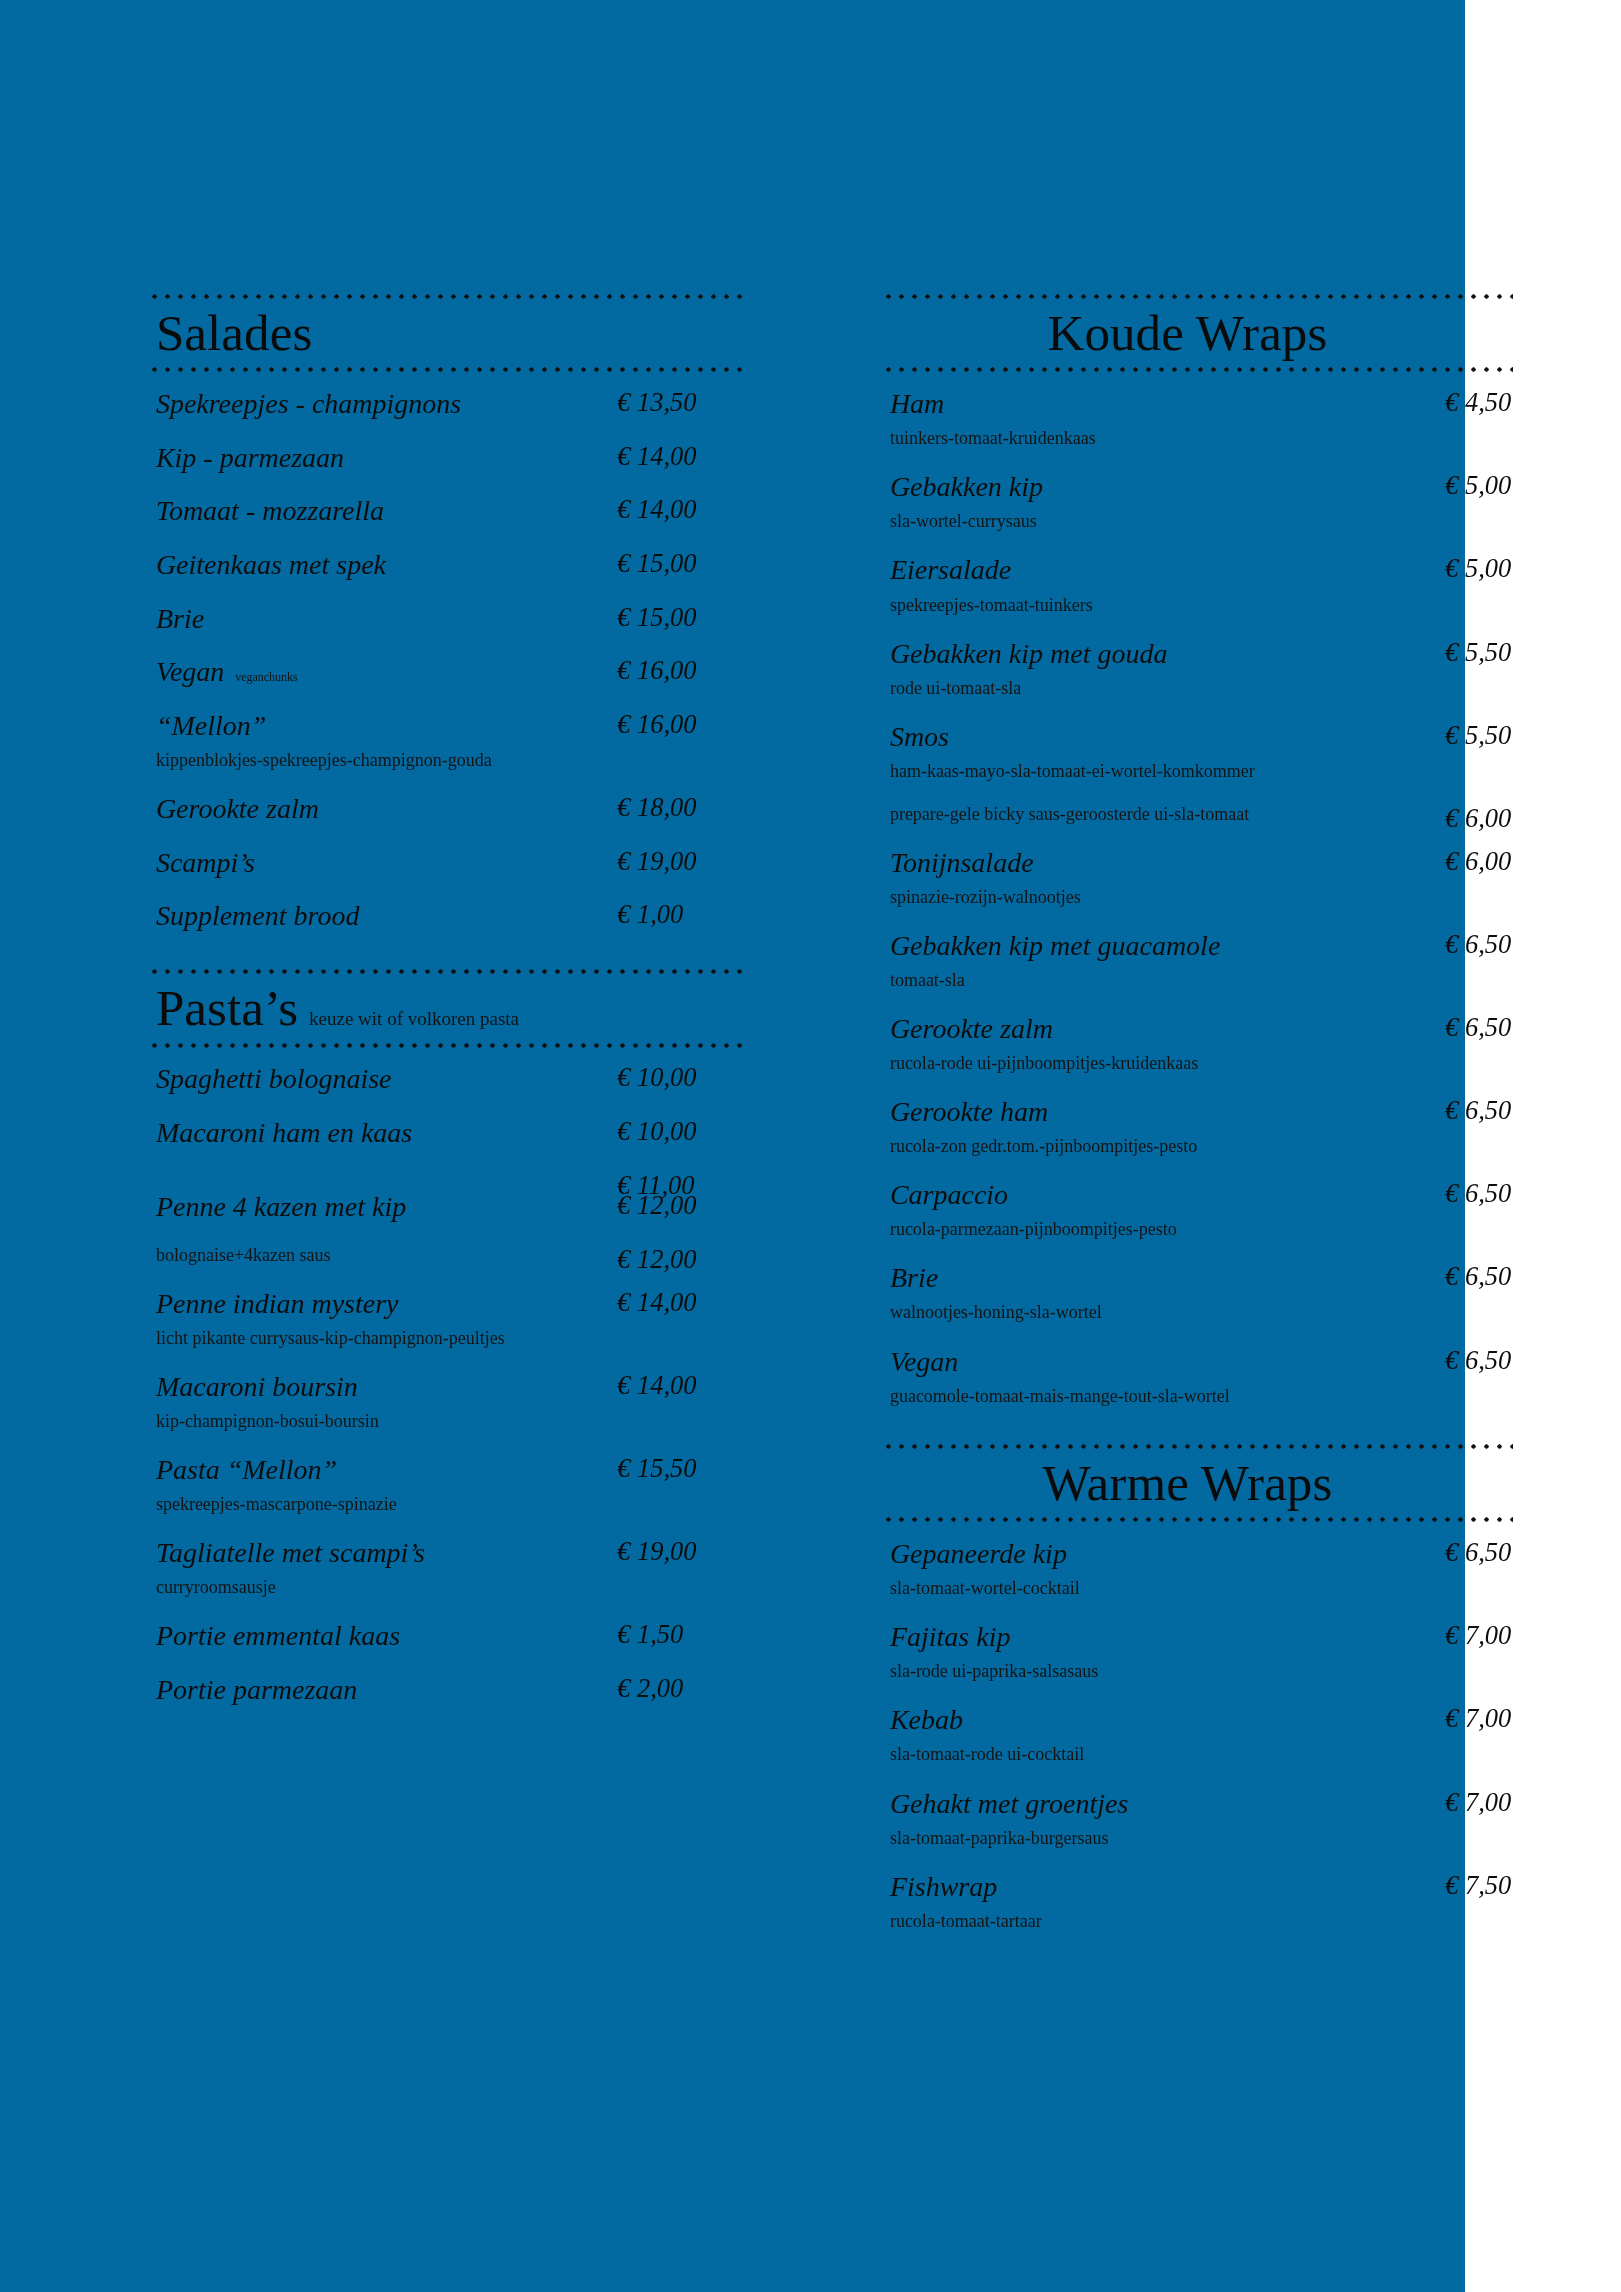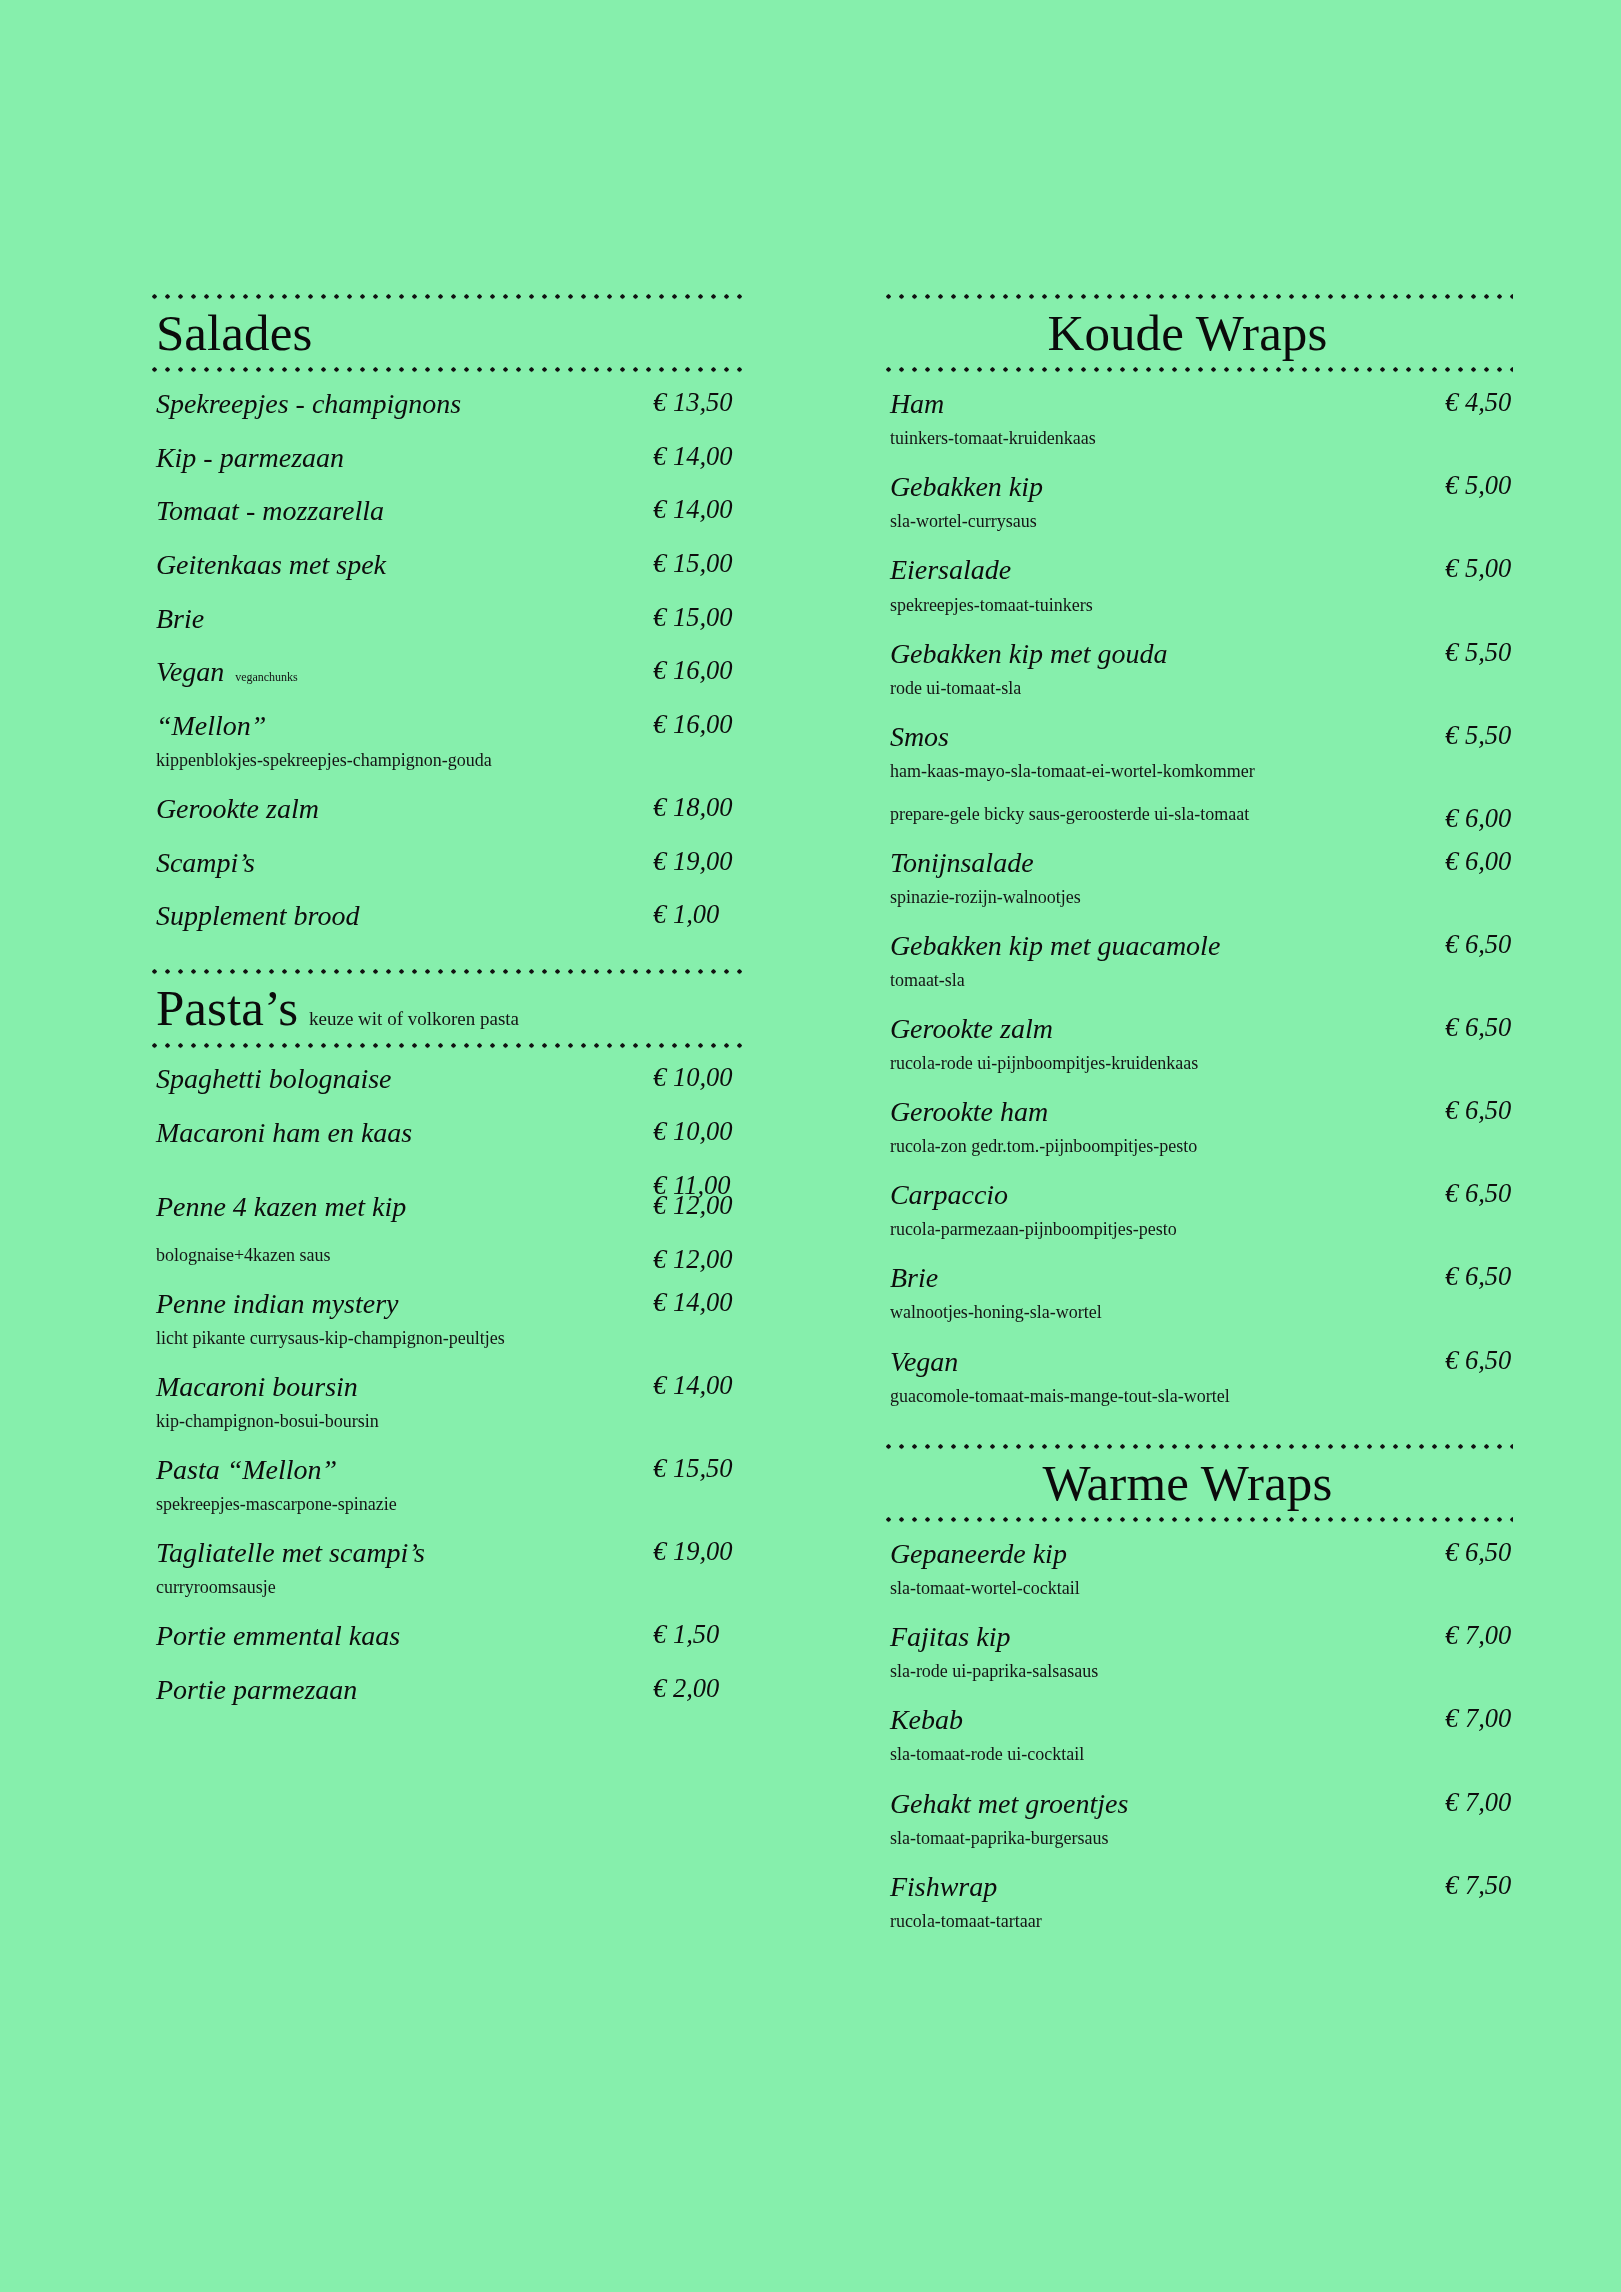--- a/index.html
+++ b/index.html
@@ -11,23 +11,23 @@
     width: 1621px;
     height: 2293px;
     font-family: "Liberation Serif", "DejaVu Serif", serif;
     color: #111111;
     position: relative;
     overflow: hidden;
   }
   .page {
     position: absolute;
     left: 0; top: 0;
-    width: 1621px;
+    width: 1465px;
     height: 2293px;
-    background: #86efac;
+    background: #0369a1;
   }
   .columns {
     position: absolute;
     left: 152px;
     top: 294px;
     width: 1333px;
     display: flex;
     flex-direction: row;
     gap: 135px;
   }
@@ -106,21 +106,21 @@
     top: 0;
   }
   .item-desc {
     font-size: 18px;
     line-height: 1.25;
     margin-top: 7px;
     color: #151515;
     white-space: nowrap;
   }
   
-  .col-left  .item-price { left: 501px; }
+  .col-left  .item-price { left: 465px; }
   .col-right .item-price { left: 559px; }
 
   
   .col-left  .sec-head { padding-top: 7.8px; }
   .col-right .sec-head { padding-top: 7.8px; justify-content: center; }
 </style>
 </head>
 <body>
 
 <div class="page">

